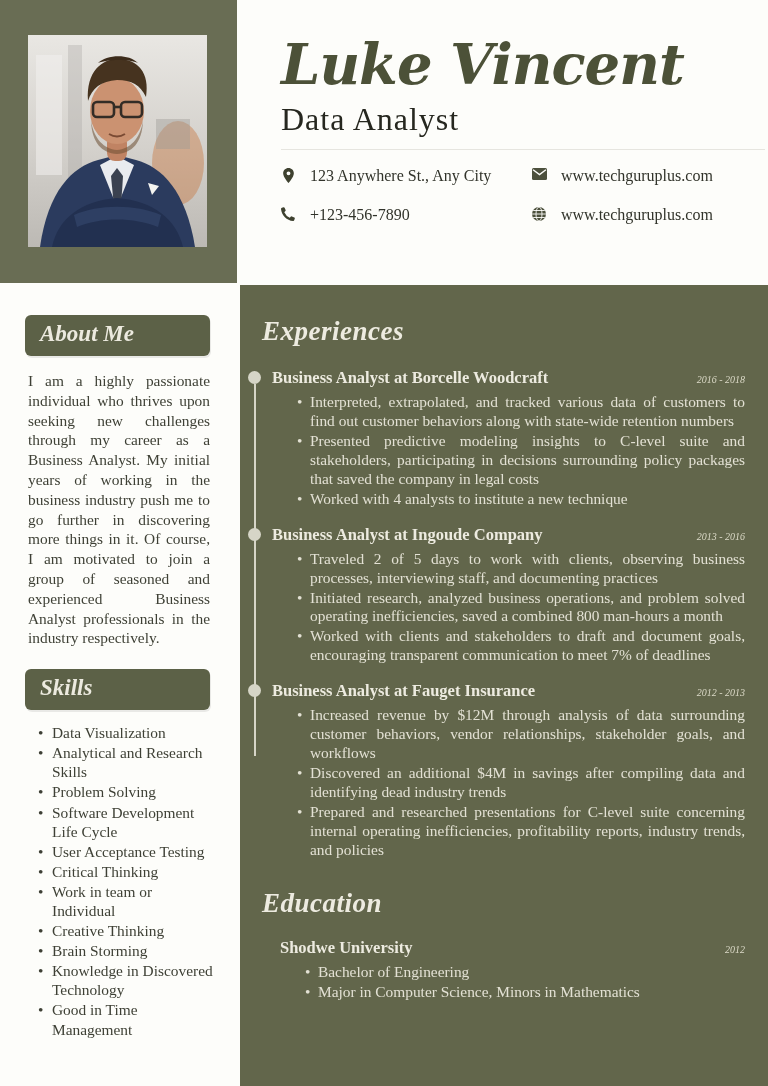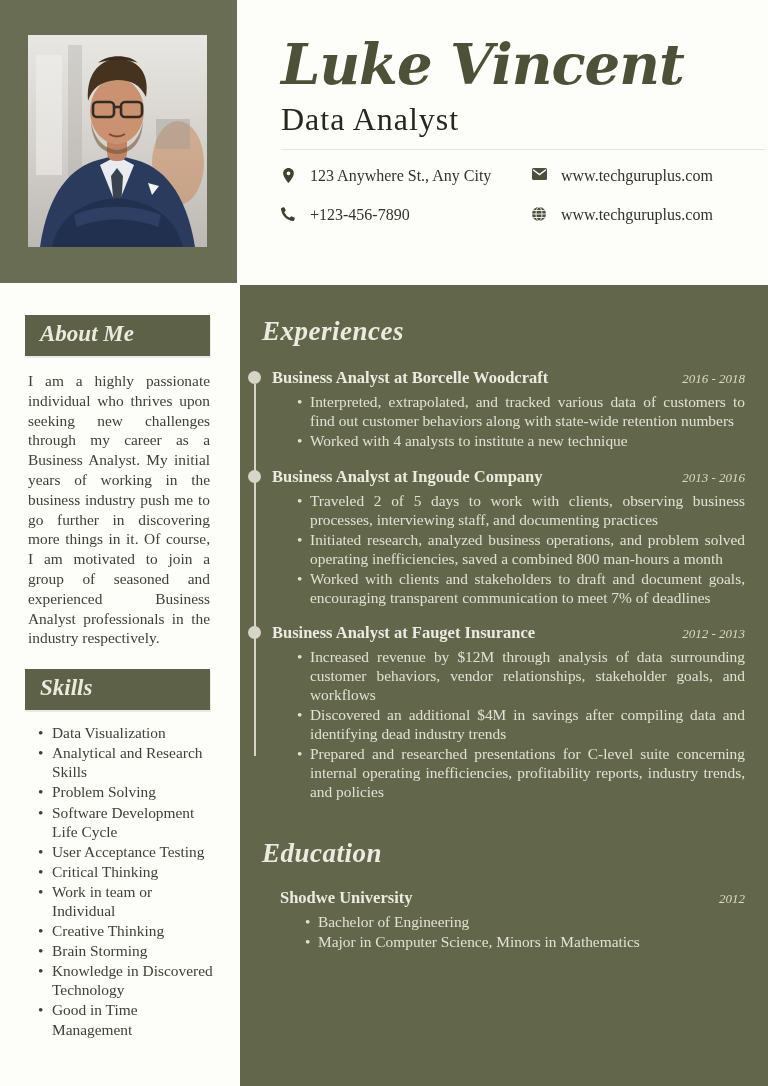--- a/index.html
+++ b/index.html
@@ -21,21 +21,21 @@
   .header-divider { margin-top:12px; border-top:1px solid #e6e5df; width:100%; }
   .contact-grid { margin-top:17px; display:grid; grid-template-columns:251px 1fr; row-gap:21px; }
   .contact-item { display:flex; align-items:center; gap:14px; font-size:16px; color:#31332a; }
   .contact-item .cicon { flex:0 0 auto; width:15px; height:15px; display:inline-flex; }
   .contact-item a { color:#31332a; text-decoration:none; }
 
   
   .sidebar { position:absolute; left:0; top:315px; width:237px; }
   .section-label { margin-left:25px; width:185px; background:#5c6147; color:#eceadf;
                    font-style:italic; font-weight:700; font-size:23px;
-                   padding:6px 0 9px 15px; box-shadow:1px 2px 0 rgba(0,0,0,0.08); }
+                   padding:6px 0 9px 15px; box-shadow:1px 2px 0 rgba(0,0,0,0.08);border-radius:6px; }
   .about-text { margin:15px 27px 0 28px; font-size:15.4px; line-height:1.285;
                 color:#3e4035; text-align:justify; }
   .skills-label { margin-top:21px; }
   .skills-list { list-style:none; margin:13px 18px 0 38px; font-size:15.4px;
                  line-height:1.24; color:#3e4035; }
   .skills-list li { position:relative; padding-left:14px; margin-bottom:1px; }
   .skills-list li::before { content:"•"; position:absolute; left:0; top:0; }
 
   
   .main-panel { position:absolute; left:240px; top:285px; width:528px; height:971px;
@@ -44,26 +44,26 @@
                   letter-spacing:0.5px; }
   .jobs { position:relative; margin:21px 0 0 10px; }
   .timeline-line { position:absolute; left:-18px; top:16px; width:2px; height:372px;
                    background:#d6d5c7; }
   .job { margin-bottom:16px; }
   .job-head { position:relative; display:flex; justify-content:space-between;
               align-items:baseline; }
   .job-dot { position:absolute; left:-24px; top:3px; width:13px; height:13px;
              border-radius:50%; background:#d6d5c7; }
   .job-title { font-weight:700; font-size:16.5px; color:#edebe0; }
-  .job-dates { font-style:italic; font-size:13px; color:#dcdac8; }
+  .job-dates { font-style:italic; font-size:10px; color:#dcdac8; }
   .bullets { list-style:none; margin:5px 0 0; padding-left:25px; font-size:15.4px;
              line-height:1.23; text-align:justify; color:#e3e1d4; }
   .bullets li { position:relative; padding-left:13px; margin-bottom:1px; }
   .bullets li::before { content:"•"; position:absolute; left:0; top:0; }
-  .education-heading { margin-top:36px; }
+  .education-heading { margin-top:28px; }
   .edu-block { margin:19px 0 0 18px; }
 </style>
 </head>
 <body>
 
 <div class="page">
 
   <div class="photo-panel">
     <div class="photo-frame">
       <svg viewBox="0 0 179 212" preserveAspectRatio="none">
@@ -179,20 +179,21 @@
       <div class="timeline-line"></div>
 
       <article class="job">
         <div class="job-head">
           <span class="job-dot"></span>
           <h4 class="job-title">Business Analyst at Borcelle Woodcraft</h4>
           <span class="job-dates">2016 - 2018</span>
         </div>
         <ul class="bullets">
           <li>Interpreted, extrapolated, and tracked various data of customers to find out customer behaviors along with state-wide retention numbers</li>
+          <li>Presented predictive modeling insights to C-level suite and stakeholders, participating in decisions surrounding policy packages that saved the company in legal costs</li>
           <li>Worked with 4 analysts to institute a new technique</li>
         </ul>
       </article>
 
       <article class="job">
         <div class="job-head">
           <span class="job-dot"></span>
           <h4 class="job-title">Business Analyst at Ingoude Company</h4>
           <span class="job-dates">2013 - 2016</span>
         </div>

